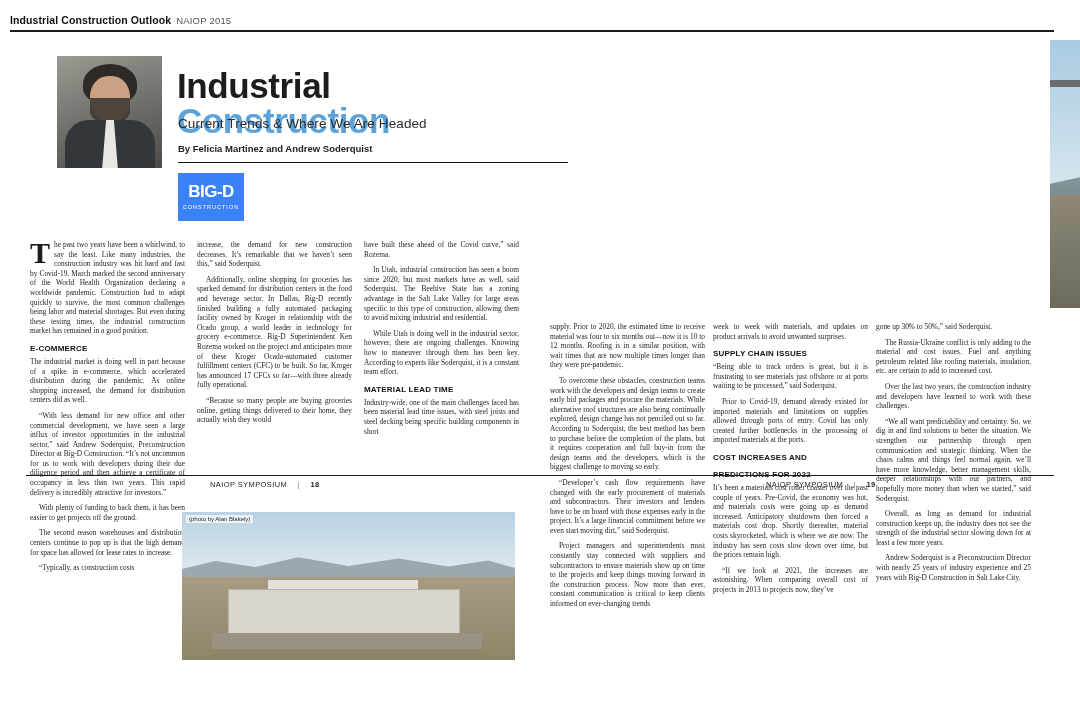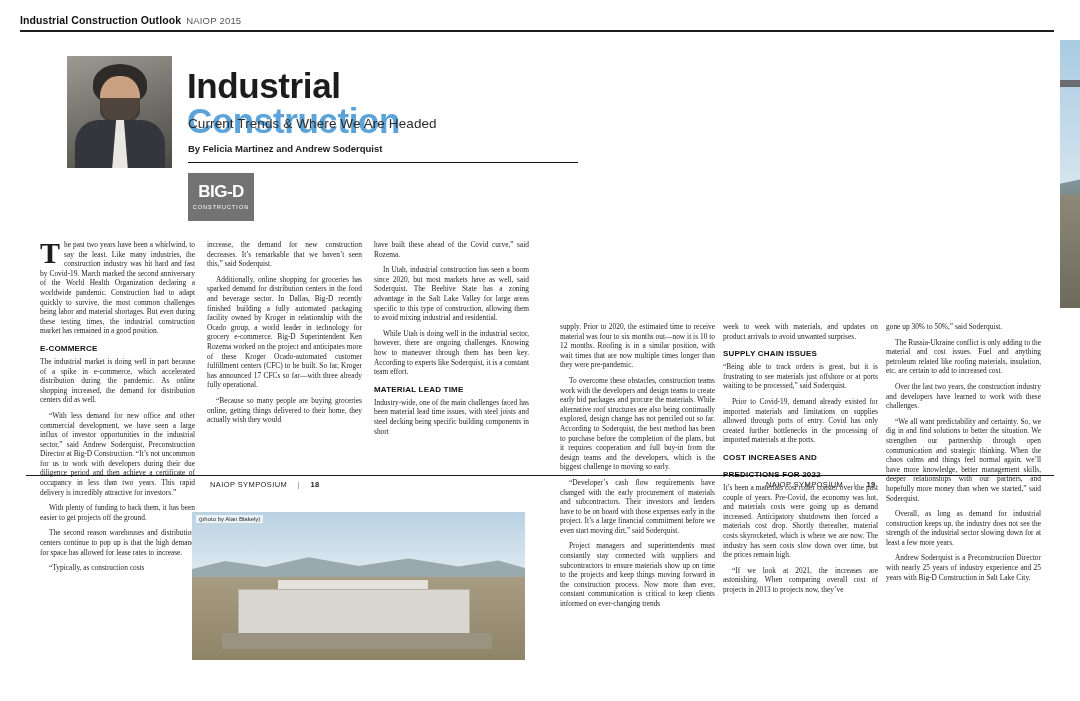--- a/index.html
+++ b/index.html
@@ -7,21 +7,21 @@
     width:1080px;height:701px;
     background:#ffffff;
     font-family:"Liberation Serif", serif;
     color:#1c1c1c;
     overflow:hidden;
   }
   .page{
     position:relative;
     width:1080px;height:503px;
     box-sizing:border-box;
-    padding:14px 26px 10px 20px;
+    padding:14px 26px 10px 10px;
     background:#fff;
   }
   
   .runhead{
     border-bottom:2px solid #1c1c1c;
     padding-bottom:4px;
     margin-bottom:8px;
     font-family:"Liberation Sans", sans-serif;
     display:flex;align-items:baseline;gap:5px;
   }
@@ -82,21 +82,21 @@
   }
   .byline{
     position:absolute;left:168px;top:103px;
     font-family:"Liberation Sans", sans-serif;
     font-size:9.5px;font-weight:bold;color:#222;
   }
   .rule-under-byline{
     position:absolute;left:168px;top:122px;width:390px;height:1px;background:#111;
   }
   .bigd{
-    position:absolute;left:168px;top:133px;width:66px;height:48px;background:#737373;
+    position:absolute;left:168px;top:133px;width:66px;height:48px;background:#3b82f6;
     color:#fff;text-align:center;font-family:"Liberation Sans", sans-serif;
   }
   .bigd .b1{font-size:17px;font-weight:bold;letter-spacing:-.5px;margin-top:9px;}
   .bigd .b2{font-size:5.5px;letter-spacing:1px;margin-top:2px;}
 
   
   .hero{
     position:absolute;left:520px;top:0;width:508px;height:268px;overflow:hidden;
     background:linear-gradient(#9fc4dd,#cfe0ea 60%,#b6a98f 61%,#8e8272);
   }

